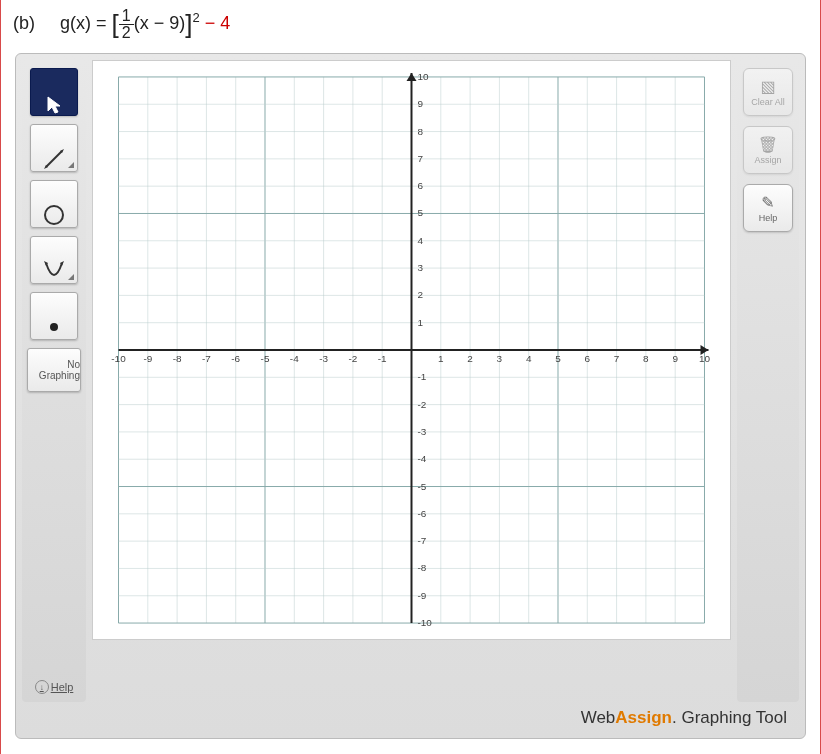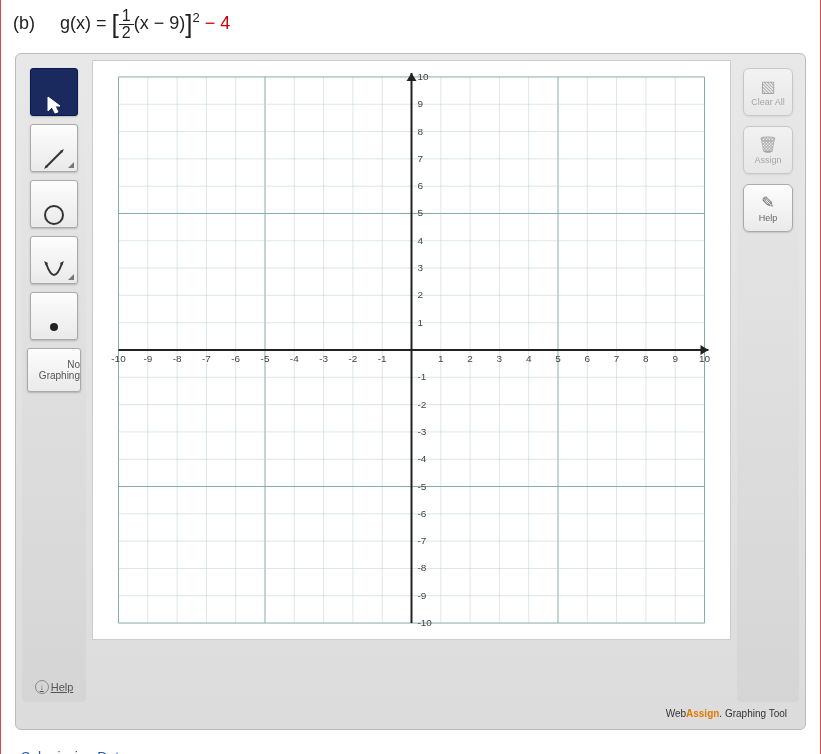--- a/index.html
+++ b/index.html
@@ -19,21 +19,21 @@
     .tool-btn.active { background: #1a2a5e; border-color: #0a1a4e; }
     .tool-btn .corner { position: absolute; right: 3px; bottom: 3px; width: 0; height: 0; border-left: 6px solid transparent; border-bottom: 6px solid #777; }
     .no-sol { width: 54px; height: 44px; font-size: 10px; text-align: center; color: #555; display: flex; flex-direction: column; justify-content: center; line-height: 1.1; }
     .help { margin-top: auto; font-size: 11px; color: #555; text-decoration: underline; display: flex; align-items: center; gap: 2px; padding-top: 280px; }
     .help::before { content: "↓"; display: inline-flex; width: 12px; height: 12px; border: 1px solid #888; border-radius: 50%; font-size: 8px; align-items: center; justify-content: center; }
     .graph-area { flex: 1; background: #fff; border: 1px solid #ccc; position: relative; height: 580px; }
     .right-tools { width: 62px; display: flex; flex-direction: column; gap: 10px; align-items: center; padding: 8px 2px; background: linear-gradient(#e8e8e8,#d5d5d5); border-radius: 4px; }
     .right-btn { width: 50px; height: 48px; background: linear-gradient(#fdfdfd,#eaeaea); border: 1px solid #aaa; border-radius: 6px; display: flex; flex-direction: column; align-items: center; justify-content: center; font-size: 9px; color: #666; cursor: pointer; box-shadow: 0 1px 2px rgba(0,0,0,0.15); }
     .right-btn.disabled { opacity: 0.5; }
     .right-btn .ico { font-size: 16px; margin-bottom: 1px; }
-    .footer { text-align: right; padding: 6px 12px 4px 0; font-size: 10px; color: #333; }
+    .footer { text-align: right; padding: 6px 12px 4px 0; font-size: 17px; color: #333; }
     .footer b { color: #e07a00; }
     .submission { padding: 10px 20px 16px 20px; }
     .submission a { color: #2a5aa8; font-size: 14px; text-decoration: underline; }
     svg.grid { width: 100%; height: 100%; display: block; }
   </style>
 </head>
 <body>
 
 <div class="outer">
   <div class="question">

